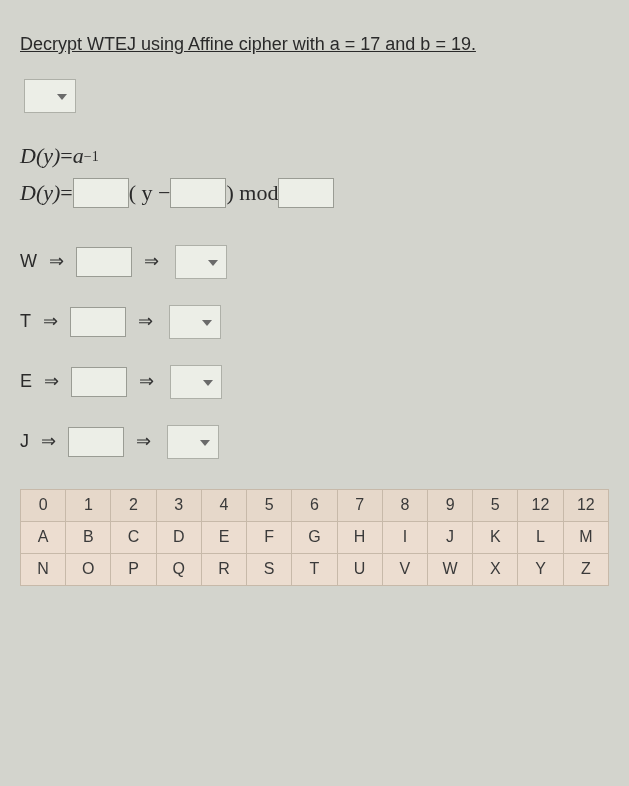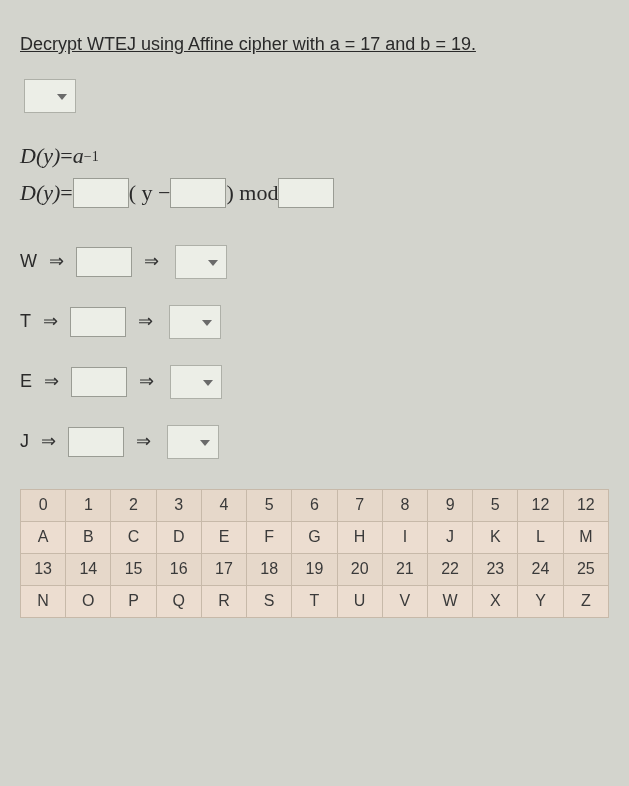--- a/index.html
+++ b/index.html
@@ -155,35 +155,20 @@
         <td>E</td>
         <td>F</td>
         <td>G</td>
         <td>H</td>
         <td>I</td>
         <td>J</td>
         <td>K</td>
         <td>L</td>
         <td>M</td>
       </tr>
-  <tr class="num-row" id="row3">
-        <td>13</td>
-        <td>14</td>
-        <td>15</td>
-        <td>16</td>
-        <td>17</td>
-        <td>18</td>
-        <td>19</td>
-        <td>20</td>
-        <td>21</td>
-        <td>22</td>
-        <td>23</td>
-        <td>24</td>
-        <td>25</td>
-      </tr>
   <tr class="letter-row" id="row4">
         <td>N</td>
         <td>O</td>
         <td>P</td>
         <td>Q</td>
         <td>R</td>
         <td>S</td>
         <td>T</td>
         <td>U</td>
         <td>V</td>

